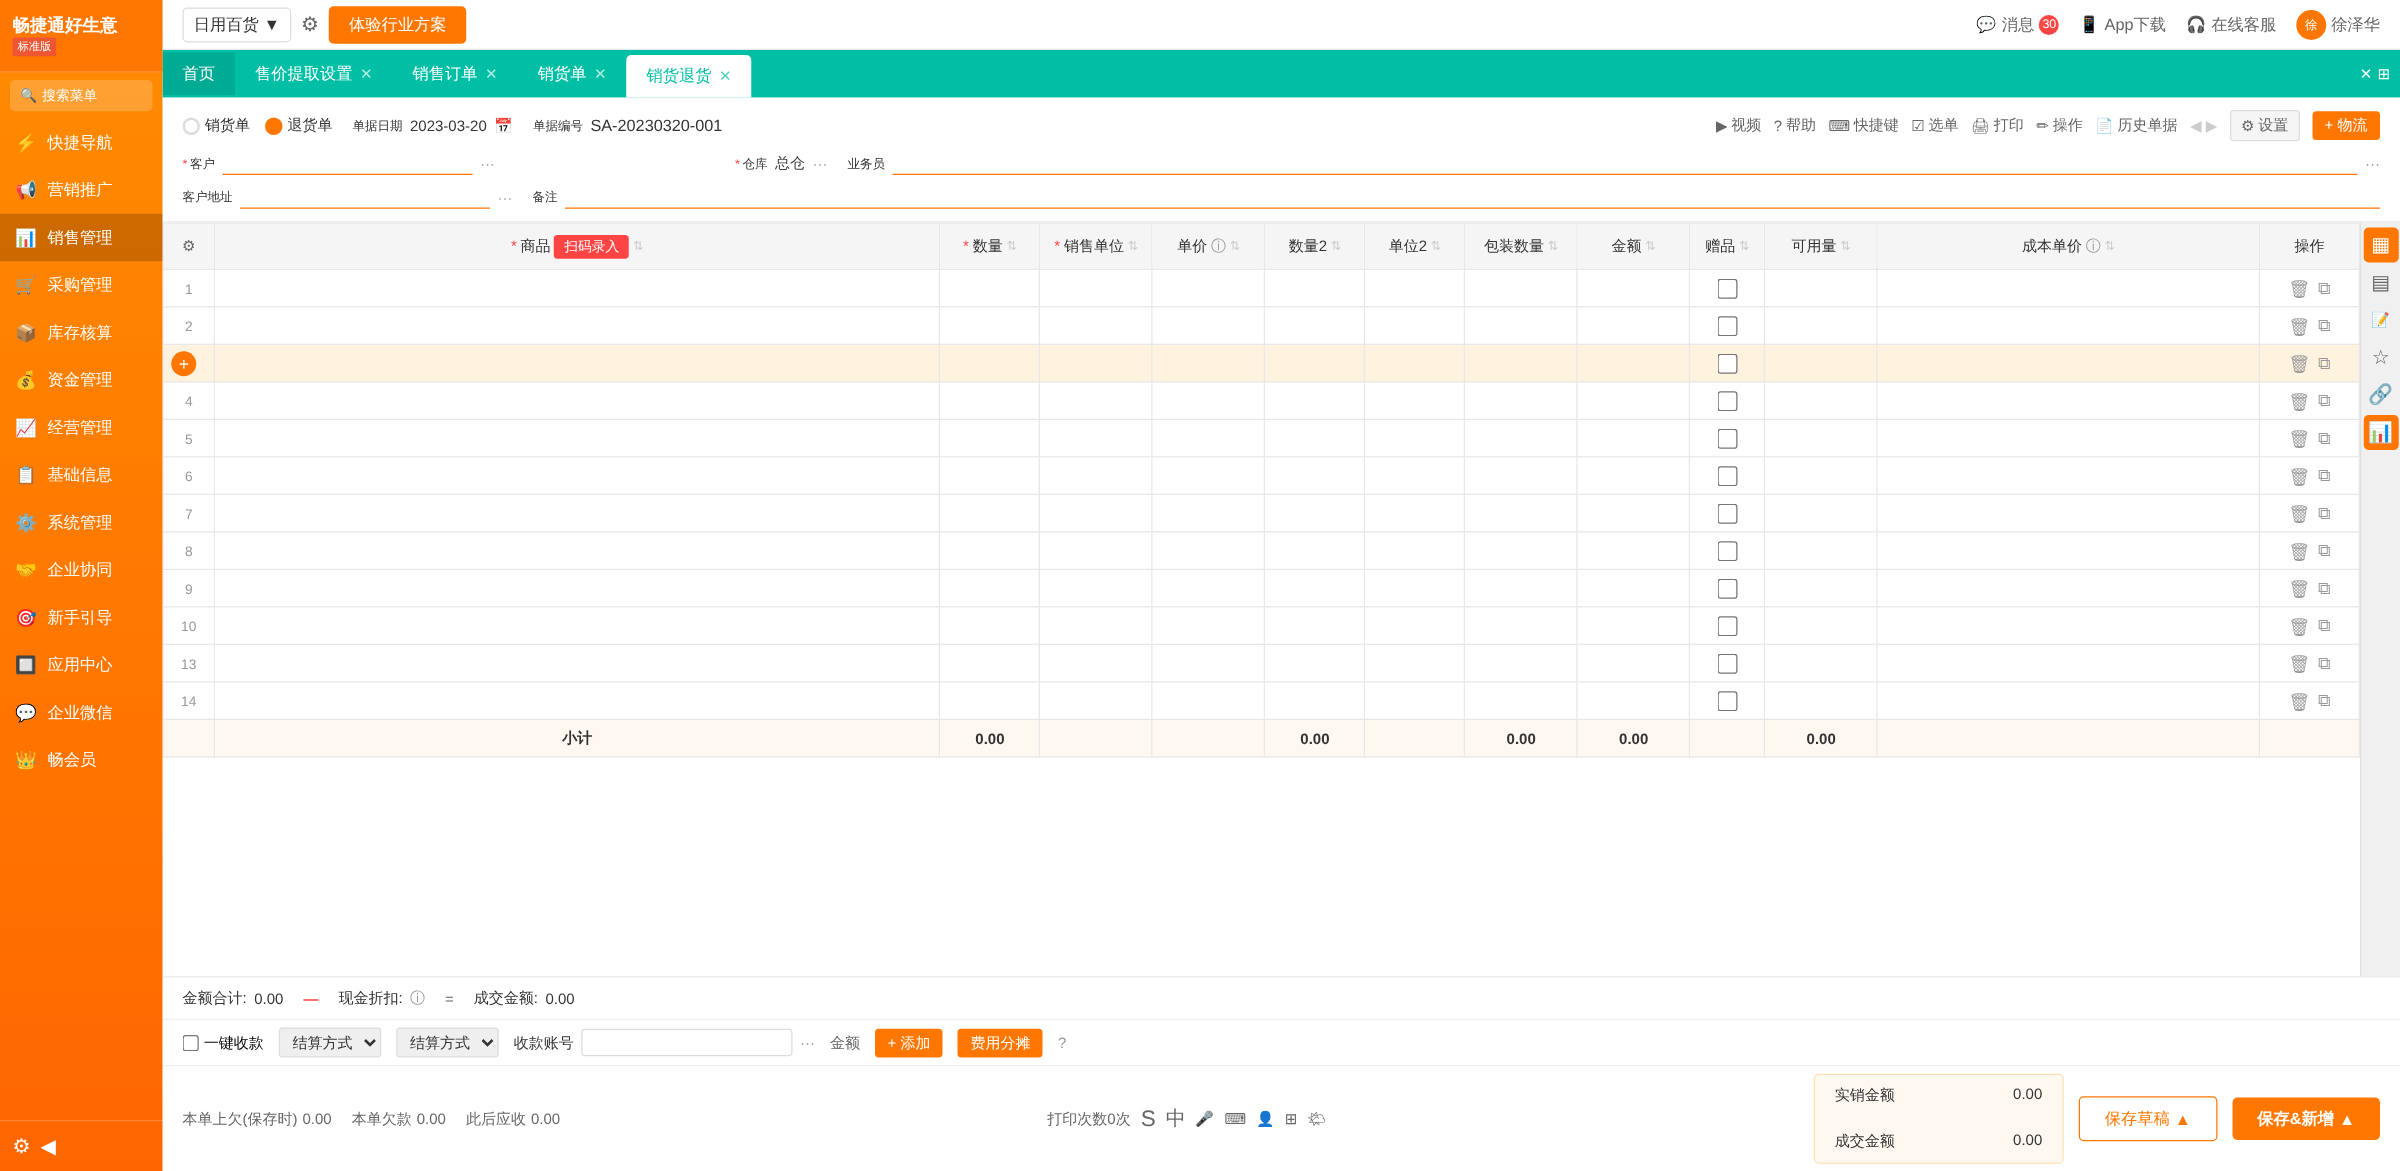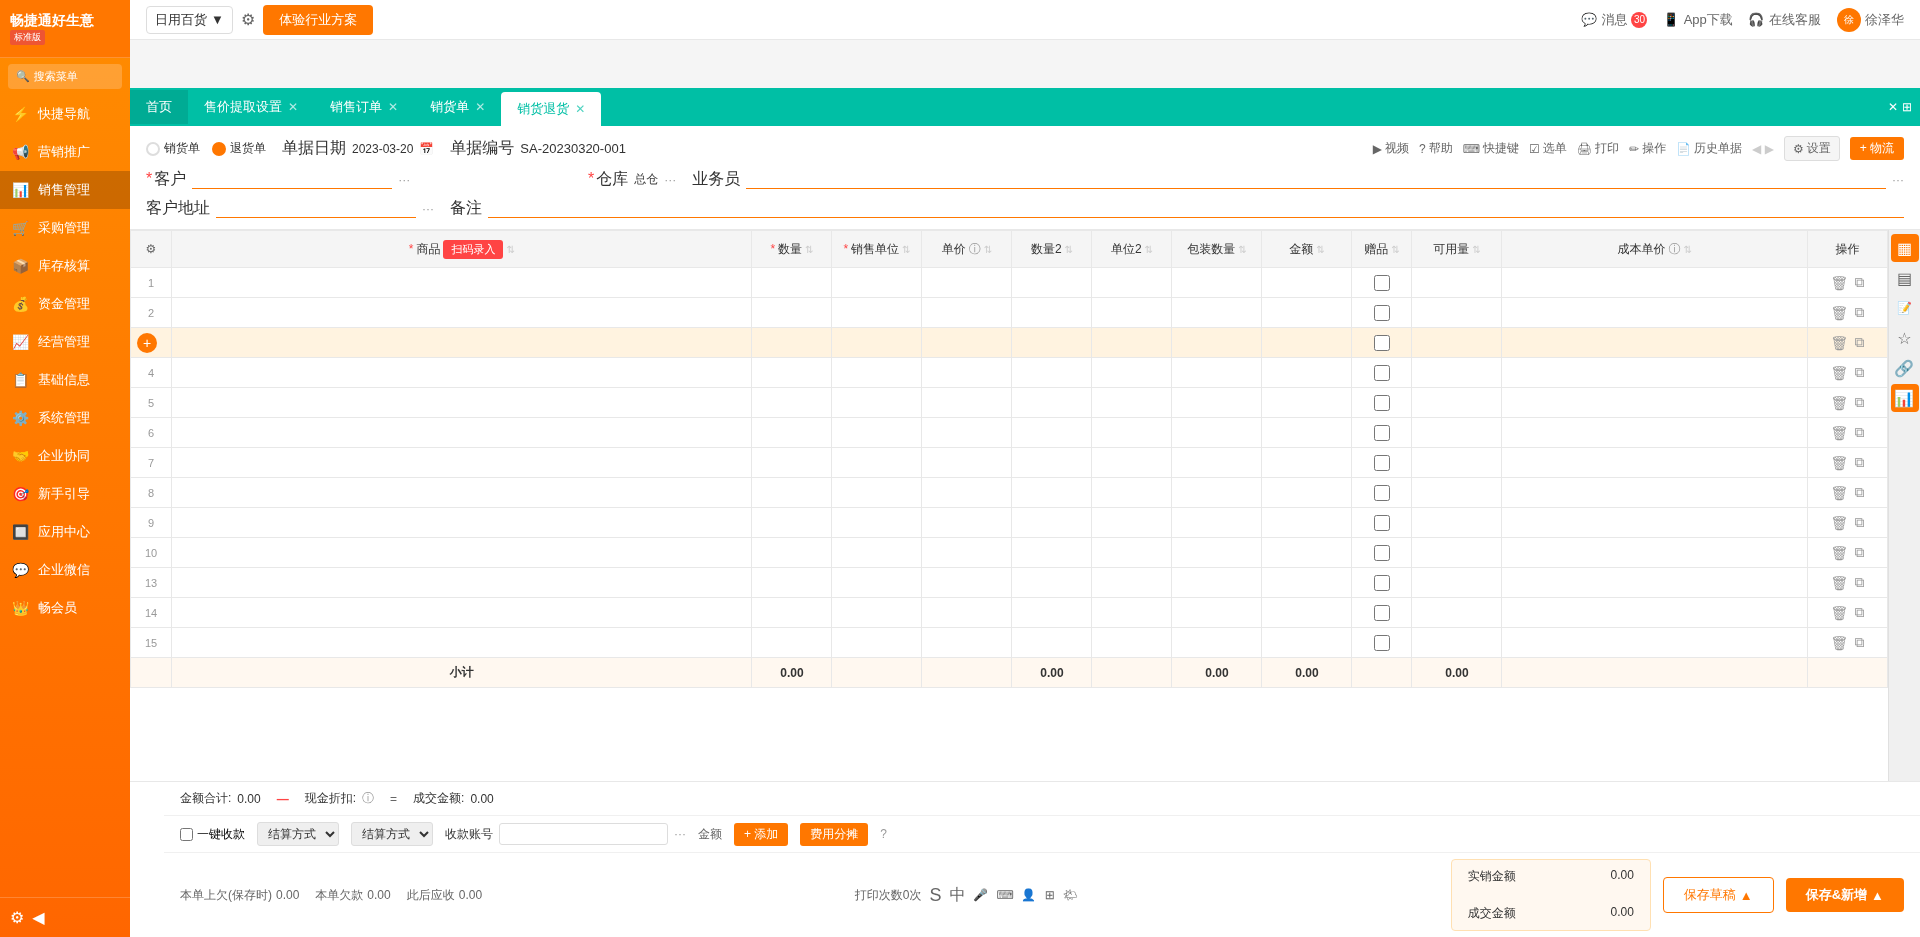--- a/index.html
+++ b/index.html
@@ -25,37 +25,37 @@
     .top-header { background: white; height: 40px; display: flex; align-items: center; justify-content: space-between; padding: 0 16px; border-bottom: 1px solid #e8e8e8; }
     .top-header-left { display: flex; align-items: center; gap: 8px; }
     .daily-select { display: flex; align-items: center; gap: 4px; color: #333; font-size: 13px; cursor: pointer; padding: 4px 8px; border: 1px solid #ddd; border-radius: 4px; }
     .settings-icon-btn { color: #666; cursor: pointer; font-size: 16px; }
     .experience-btn { background: #ff7700; color: white; border: none; padding: 6px 16px; border-radius: 4px; cursor: pointer; font-size: 13px; }
     .top-header-right { display: flex; align-items: center; gap: 16px; color: #666; font-size: 13px; }
     .header-action { display: flex; align-items: center; gap: 4px; cursor: pointer; }
     .badge { background: #ff4444; color: white; border-radius: 50%; width: 16px; height: 16px; font-size: 10px; display: flex; align-items: center; justify-content: center; }
     
     
-    .tab-bar { background: #00bfa5; display: flex; align-items: center; padding: 0; min-height: 38px; margin-top: 48px; }
+    .tab-bar { background: #00bfa5; display: flex; align-items: center; padding: 0; min-height: 38px; }
     .tab-item { padding: 8px 16px; color: white; cursor: pointer; font-size: 13px; display: flex; align-items: center; gap: 6px; white-space: nowrap; }
     .tab-item.active { background: white; color: #00bfa5; border-radius: 4px 4px 0 0; margin-top: 4px; }
     .tab-close { font-size: 12px; color: inherit; opacity: 0.7; }
     .tab-home { background: rgba(0,0,0,0.1); }
     .tab-bar-right { margin-left: auto; display: flex; align-items: center; gap: 4px; padding-right: 8px; color: white; }
     
     
     .form-area { background: white; padding: 10px 16px; border-bottom: 1px solid #e8e8e8; }
     .form-row { display: flex; align-items: center; gap: 16px; margin-bottom: 8px; }
     .form-row:last-child { margin-bottom: 0; }
     .radio-group { display: flex; align-items: center; gap: 12px; }
     .radio-item { display: flex; align-items: center; gap: 4px; cursor: pointer; color: #333; }
     .radio-circle { width: 14px; height: 14px; border: 2px solid #ddd; border-radius: 50%; }
     .radio-circle.active { border-color: #ff7700; background: #ff7700; }
     .form-field { display: flex; align-items: center; gap: 6px; }
-    .form-label { color: #333; font-size: 16px; white-space: nowrap; }
+    .form-label { color: #333; font-size: 10px; white-space: nowrap; }
     .form-label.required::before { content: '*'; color: #ff4444; margin-right: 2px; }
     .form-value { color: #333; font-size: 12px; }
     .form-input { border: none; border-bottom: 1px solid #ff7700; outline: none; padding: 2px 4px; min-width: 100px; color: #333; font-size: 12px; }
     .form-dots { color: #999; cursor: pointer; }
     .doc-number { font-size: 13px; color: #333; }
     .toolbar-right { margin-left: auto; display: flex; align-items: center; gap: 10px; }
     .toolbar-btn { display: flex; align-items: center; gap: 3px; color: #666; cursor: pointer; font-size: 12px; }
     .settings-panel-btn { background: #f5f5f5; border: 1px solid #ddd; padding: 3px 8px; border-radius: 3px; cursor: pointer; color: #666; font-size: 12px; display: flex; align-items: center; gap: 3px; }
     .add-logistics-btn { background: #ff7700; color: white; border: none; padding: 3px 10px; border-radius: 3px; cursor: pointer; font-size: 12px; }
     
@@ -74,21 +74,21 @@
     .action-icons { display: flex; align-items: center; justify-content: center; gap: 6px; }
     .icon-btn { color: #999; cursor: pointer; font-size: 14px; }
     .col-header-with-icon { display: flex; align-items: center; justify-content: center; gap: 3px; }
     .sort-icon { color: #ccc; font-size: 10px; }
     .required-star { color: #ff4444; }
     
     
     .subtotal-row td { background: #fff8f0 !important; font-weight: bold; }
     
     
-    .bottom-area { background: white; border-top: 1px solid #e8e8e8; padding-left: 34px; }
+    .bottom-area { background: white; border-top: 1px solid #e8e8e8; }
     .calc-row { padding: 8px 16px; display: flex; align-items: center; gap: 16px; border-bottom: 1px solid #f0f0f0; }
     .calc-item { display: flex; align-items: center; gap: 6px; font-size: 12px; color: #333; }
     .calc-minus { color: #ff4444; font-weight: bold; }
     .calc-equals { color: #666; }
     .payment-row { padding: 6px 16px; display: flex; align-items: center; gap: 12px; }
     .payment-check { display: flex; align-items: center; gap: 4px; cursor: pointer; }
     .payment-select { border: 1px solid #ddd; padding: 3px 6px; border-radius: 3px; font-size: 12px; color: #333; }
     .payment-input { border: 1px solid #ddd; padding: 3px 6px; border-radius: 3px; font-size: 12px; min-width: 80px; }
     .add-btn-small { background: #ff7700; color: white; border: none; padding: 3px 10px; border-radius: 3px; font-size: 12px; cursor: pointer; }
     .fee-split-btn { background: #ff7700; color: white; border: none; padding: 3px 10px; border-radius: 3px; font-size: 12px; cursor: pointer; }
@@ -698,42 +698,20 @@
                   </td>
                   <td></td>
                   <td></td>
                   <td>
                     <div class="action-icons">
                       <span class="icon-btn">🗑</span>
                       <span class="icon-btn">⧉</span>
                     </div>
                   </td>
                 </tr>
-              <tr>
-                  <td><span class="row-num">15</span></td>
-                  <td></td>
-                  <td></td>
-                  <td></td>
-                  <td></td>
-                  <td></td>
-                  <td></td>
-                  <td></td>
-                  <td></td>
-                  <td>
-                    <input type="checkbox" class="checkbox-cell" style="">
-                  </td>
-                  <td></td>
-                  <td></td>
-                  <td>
-                    <div class="action-icons">
-                      <span class="icon-btn">🗑</span>
-                      <span class="icon-btn">⧉</span>
-                    </div>
-                  </td>
-                </tr>
 
               <tr class="subtotal-row">
                 <td></td>
                 <td>小计</td>
                 <td>0.00</td>
                 <td></td>
                 <td></td>
                 <td>0.00</td>
                 <td></td>
                 <td>0.00</td>

